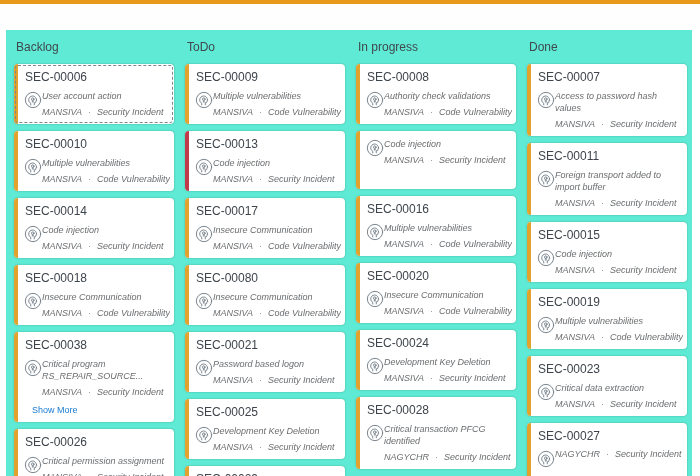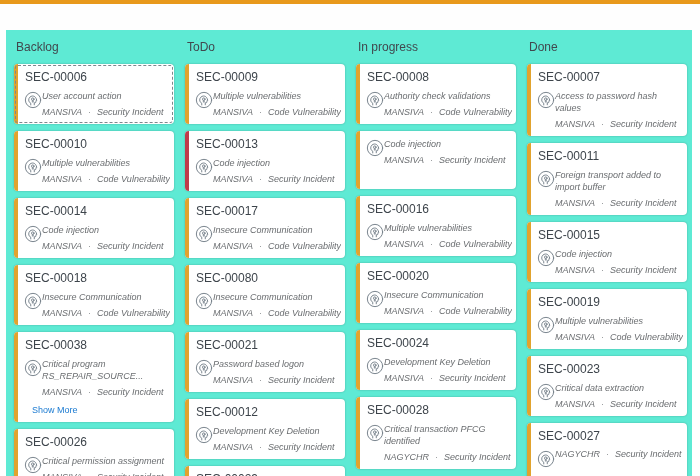--- a/index.html
+++ b/index.html
@@ -312,21 +312,21 @@
         <div class="card-meta">
           <span class="card-owner">MANSIVA</span>
           <span class="card-sep">·</span>
           <span class="card-type">Security Incident</span>
         </div>
       </div>
     </div>
 
   </div>
         <div class="card" style="--bar: #e1a32e;">
-    <div class="card-id">SEC-00012</div>
+    <div class="card-id">SEC-00025</div>
     <div class="card-row">
       <span class="card-icon">
         <svg viewBox="0 0 24 24" fill="none" stroke="currentColor" stroke-width="1.3" stroke-linecap="round" stroke-linejoin="round">
           <circle cx="12" cy="12" r="10.2"></circle>
           <path d="M9 18.6v-2.2c-1.6-.9-2.7-2.6-2.7-4.5 0-2.9 2.3-5.2 5.1-5.2 2.2 0 4.1 1.4 4.8 3.4l.9 2.3-1.2.5v1.6c0 .7-.5 1.2-1.2 1.2h-1v2.7"></path>
           <circle cx="11.7" cy="10.9" r="1.7"></circle>
           <path d="M10.9 13.4h1.7M11.1 14.6h1.3"></path>
         </svg>
       </span>
       <div class="card-texts">

